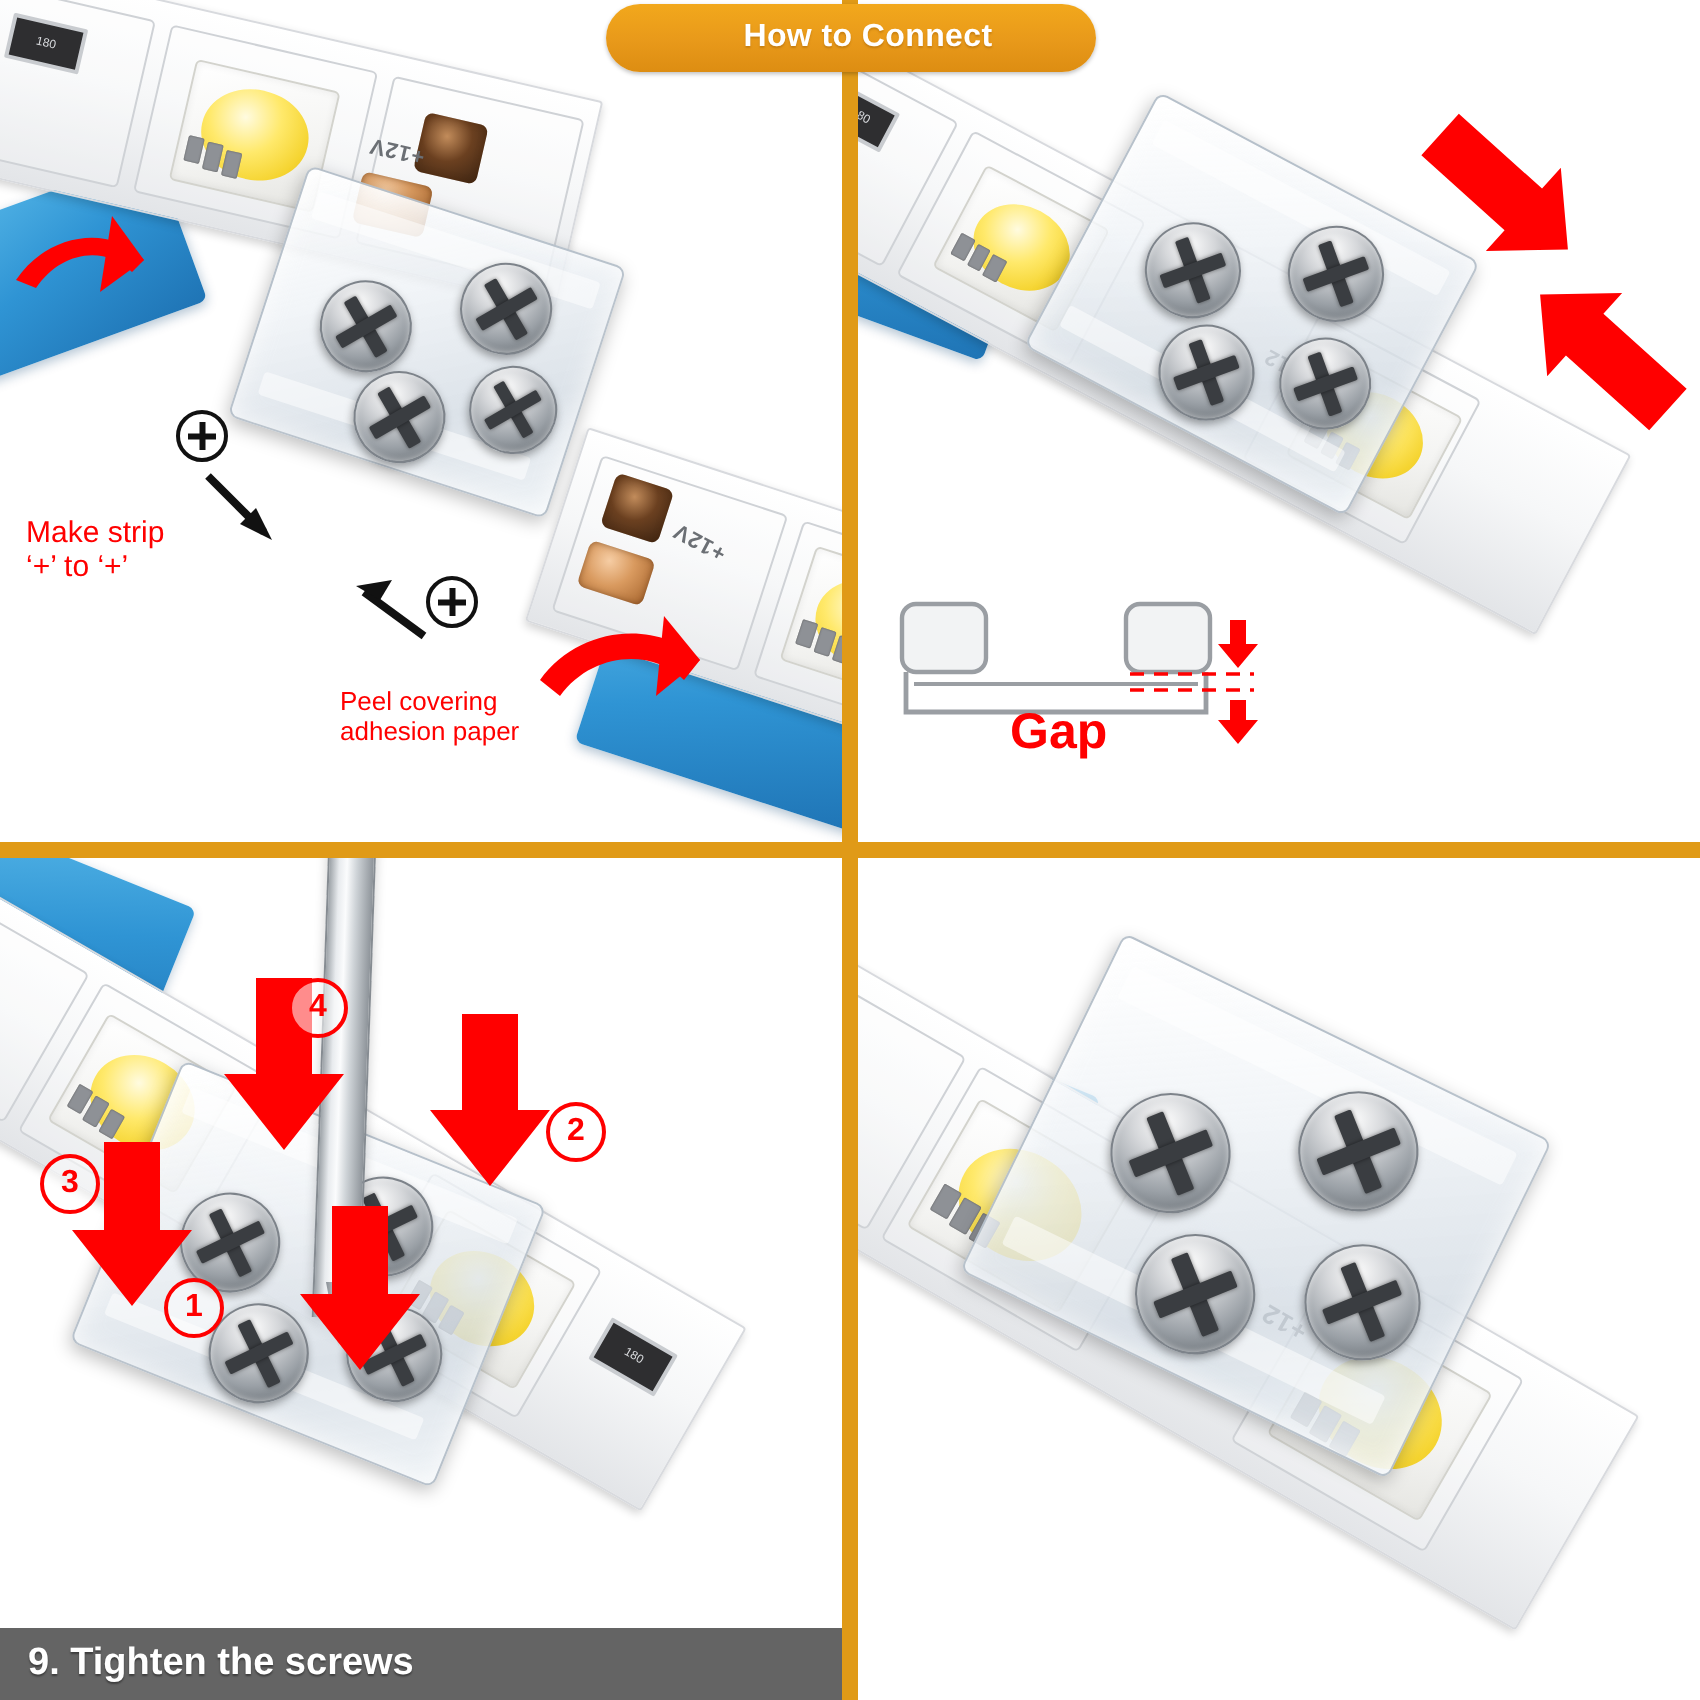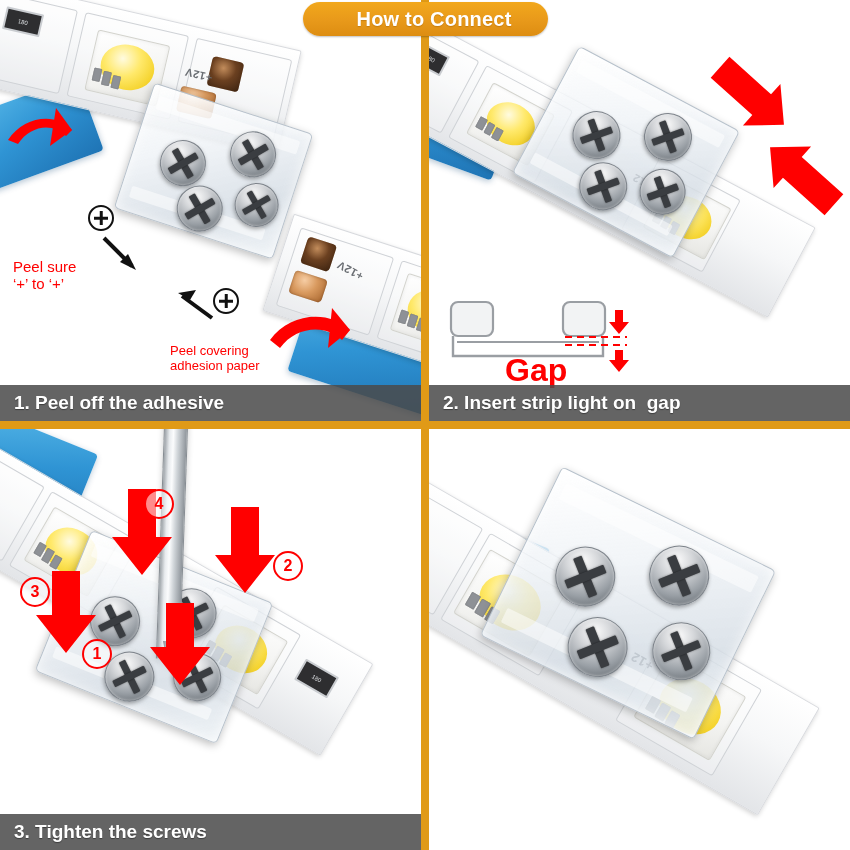--- a/index.html
+++ b/index.html
@@ -15,21 +15,21 @@
 
   .divider{position:absolute;background:#e09a17;z-index:40;}
   #divider-v{left:421px;top:0;width:8px;height:850px;}
   #divider-h{left:0;top:421px;width:850px;height:8px;}
 
   
   .title-banner{position:absolute;left:303px;top:2px;width:245px;height:34px;
     background:linear-gradient(180deg,#f2a81c 0%,#e8991a 55%,#dd8d12 100%);
     border-radius:18px;box-shadow:0 1px 2px rgba(0,0,0,.25);
     display:flex;align-items:center;justify-content:center;z-index:60;}
-  .title-banner span{color:#fff;font-size:20px;font-weight:bold;letter-spacing:.2px;
+  .title-banner span{color:#fff;font-size:16px;font-weight:bold;letter-spacing:.2px;
     text-shadow:0 1px 1px rgba(140,80,0,.35);margin-left:17px;}
 
   
   .caption{position:absolute;left:0;bottom:0;width:100%;height:36px;
     background:rgba(74,74,74,.86);display:flex;align-items:center;z-index:30;}
   .caption span{color:#fff;font-size:19px;font-weight:bold;padding-left:14px;white-space:pre;
     text-shadow:0 1px 1px rgba(0,0,0,.4);}
 
   
   .strip{position:absolute;background:linear-gradient(180deg,#ffffff 0%,#f6f7f8 45%,#e3e5e8 100%);
@@ -76,21 +76,21 @@
   .plus-badge::before,.plus-badge::after{content:"";position:absolute;background:#111;}
   .plus-badge::before{left:50%;top:18%;width:2.5px;height:64%;transform:translateX(-50%);}
   .plus-badge::after{top:50%;left:18%;height:2.5px;width:64%;transform:translateY(-50%);}
   .num-badge{position:absolute;width:26px;height:26px;border-radius:50%;
     border:2.5px solid #ff0000;color:#ff0000;font-size:16px;font-weight:bold;
     display:flex;align-items:center;justify-content:center;background:rgba(255,255,255,.55);z-index:26;}
   svg.ov{position:absolute;left:0;top:0;width:421px;height:421px;z-index:24;pointer-events:none;}
 
   
   .gap-box{position:absolute;z-index:27;}
-  .gap-label{position:absolute;color:#ff0000;font-size:32px;font-weight:bold;z-index:27;}
+  .gap-label{position:absolute;color:#ff0000;font-size:25px;font-weight:bold;z-index:27;}
 
   
   .driver{position:absolute;z-index:23;
     background:linear-gradient(90deg,#9da3a8 0%,#e8ebee 22%,#fbfcfd 40%,#cfd4d8 62%,#8e949a 100%);
     border-left:1px solid #868c92;border-right:1px solid #868c92;
     box-shadow:0 0 6px rgba(0,0,0,.2);}
   .driver-tip{position:absolute;z-index:23;
     background:linear-gradient(90deg,#8a9096,#dfe3e6 45%,#9aa0a6);}
 </style>
 </head>
@@ -157,32 +157,29 @@
       <line x1="104" y1="238" x2="132" y2="266" stroke="#111" stroke-width="4"></line>
       <path d="M136,270 L120,262 L128,254 Z" fill="#111"></path>
       <line x1="212" y1="318" x2="182" y2="296" stroke="#111" stroke-width="4"></line>
       <path d="M178,293 L196,290 L190,300 Z" fill="#111"></path>
     </svg>
 
     <div class="plus-badge" style="left:88px;top:205px;"></div>
     <div class="plus-badge" style="left:213px;top:288px;"></div>
 
     <div class="ann-text" style="left:13px;top:258px;">
-      <div>Peel sure</div>
+      <div>Make strip</div>
       <div>‘+’ to ‘+’</div>
     </div>
 
     <div class="ann-text small" style="left:170px;top:344px;">
       <div>Peel covering</div>
       <div>adhesion paper</div>
     </div>
 
-    <div class="caption">
-      <span>1. Peel off the adhesive</span>
-    </div>
   </div>
 
   <div class="panel" id="panel-2">
 
     <div class="adhesive" style="left:-32px;top:78px;width:112px;height:86px;transform:rotate(20deg);border-radius:4px;"></div>
 
     <div class="strip" style="left:-30px;top:6px;width:470px;height:100px;transform:rotate(28deg);transform-origin:left top;">
       <div class="strip-inner">
         <div class="seg" style="left:10px;top:10px;width:84px;height:80px;"></div>
         <div class="seg" style="left:104px;top:10px;width:96px;height:80px;"></div>
@@ -227,23 +224,20 @@
       <rect x="118" y="12" width="42" height="34" rx="7" fill="#f2f3f4" stroke="#9a9ea3" stroke-width="2.2"></rect>
       <path d="M8,46 L8,66 L158,66 L158,46" fill="none" stroke="#9a9ea3" stroke-width="2.4"></path>
       <line x1="12" y1="52" x2="154" y2="52" stroke="#9a9ea3" stroke-width="2"></line>
       <line x1="120" y1="47" x2="182" y2="47" stroke="#ff0000" stroke-width="1.8" stroke-dasharray="7,5"></line>
       <line x1="120" y1="55" x2="182" y2="55" stroke="#ff0000" stroke-width="1.8" stroke-dasharray="7,5"></line>
       <path d="M170,20 L178,20 L178,32 L184,32 L174,44 L164,32 L170,32 Z" fill="#ff0000"></path>
       <path d="M174,82 L184,70 L178,70 L178,60 L170,60 L170,70 L164,70 Z" fill="#ff0000"></path>
     </svg>
     <div class="gap-label" style="left:76px;top:352px;">Gap</div>
 
-    <div class="caption">
-      <span>2. Insert strip light on  gap</span>
-    </div>
   </div>
 
   <div class="panel" id="panel-3">
 
     <div class="adhesive" style="left:-34px;top:0px;width:120px;height:88px;transform:rotate(22deg);border-radius:4px;"></div>
 
     <div class="strip" style="left:-44px;top:-6px;width:480px;height:104px;transform:rotate(30deg);transform-origin:left top;">
       <div class="strip-inner">
         <div class="seg" style="left:14px;top:10px;width:92px;height:84px;"></div>
         <div class="seg" style="left:116px;top:10px;width:100px;height:84px;"></div>
@@ -287,21 +281,21 @@
         <path d="M52,142 L80,142 L80,186 L96,186 L66,224 L36,186 L52,186 Z"></path>
       </g>
     </svg>
 
     <div class="num-badge" style="left:144px;top:60px;">4</div>
     <div class="num-badge" style="left:273px;top:122px;">2</div>
     <div class="num-badge" style="left:20px;top:148px;">3</div>
     <div class="num-badge" style="left:82px;top:210px;">1</div>
 
     <div class="caption">
-      <span>3. Tighten the screws</span>
+      <span>9. Tighten the screws</span>
     </div>
   </div>
 
   <div class="panel" id="panel-4">
 
     <div class="adhesive" style="left:-24px;top:92px;width:132px;height:96px;transform:rotate(22deg);border-radius:4px;"></div>
 
     <div class="strip" style="left:-44px;top:28px;width:500px;height:122px;transform:rotate(30deg);transform-origin:left top;">
       <div class="strip-inner">
         <div class="seg" style="left:14px;top:12px;width:104px;height:98px;"></div>

